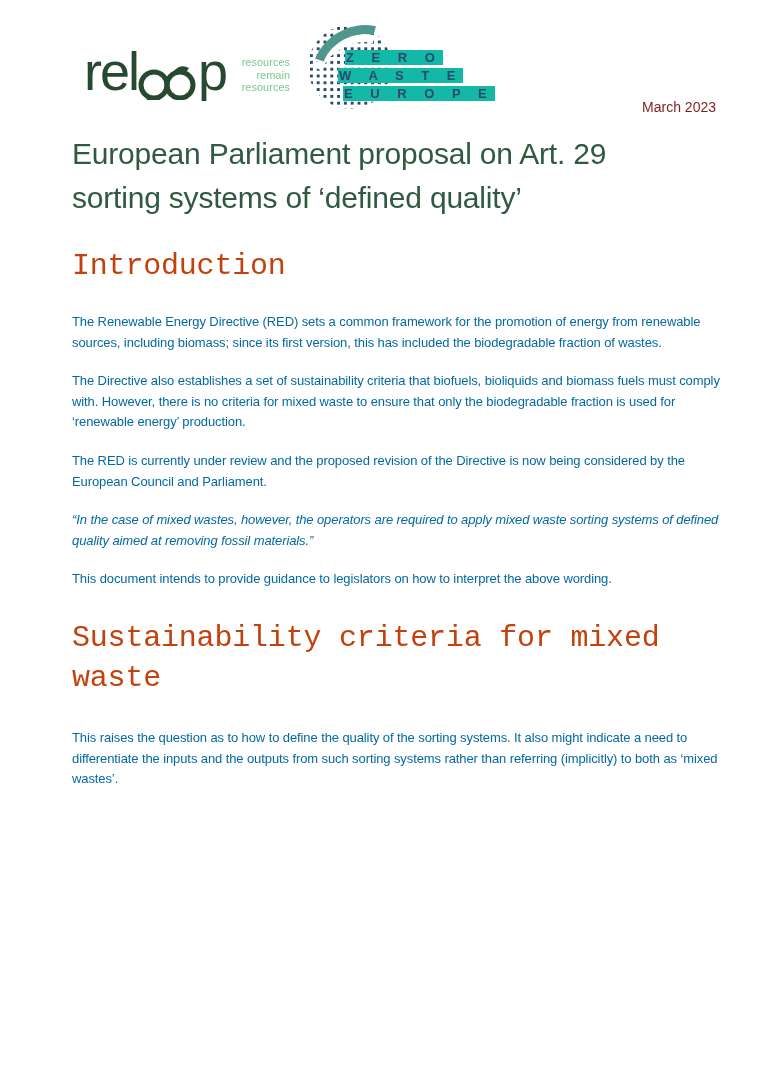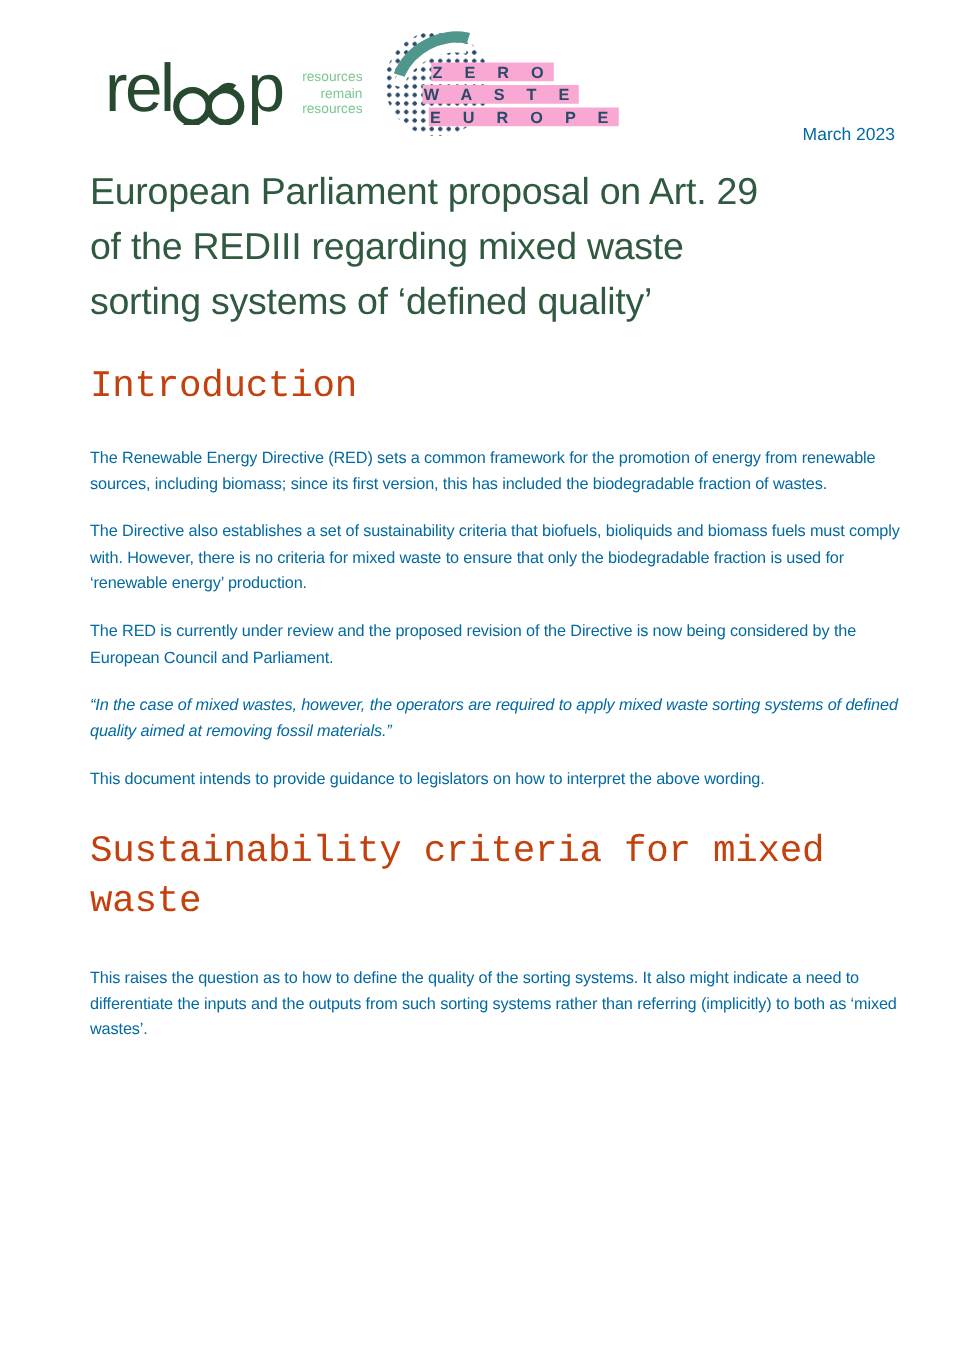--- a/index.html
+++ b/index.html
@@ -46,27 +46,27 @@
     position:absolute;left:3px;top:5px;width:76px;height:60px;
     border:9px solid transparent;border-top-color:#4f968c;
     border-radius:50%;transform:rotate(-28deg);
   }
   .zwe-text{
     position:absolute;left:30px;top:27px;
     color:#2b4a68;font-size:13px;font-weight:700;line-height:18px;
     white-space:nowrap;
   }
   .zwe-line{letter-spacing:7px;}
-  .zwe-line span{background:#f9a8d4;padding:0 1px;}
+  .zwe-line span{background:#14b8a6;padding:0 1px;}
   .zwe-line-1{margin-left:7px;}
   .zwe-line-3{margin-left:5px;}
 
   .doc-date{
     position:absolute;top:99px;right:52px;
-    color:#0369a1;font-size:14px;
+    color:#7f1d1d;font-size:14px;
   }
 
   
   .content{position:absolute;left:72px;top:132px;width:648px;}
   .doc-title{
     color:#2f5a40;font-size:30px;line-height:44px;font-weight:400;
     letter-spacing:-0.2px;
   }
   .section-heading{
     color:#c2410c;font-size:30px;line-height:40px;font-weight:400;
@@ -111,21 +111,20 @@
       <div class="zwe-line zwe-line-3"><span>E U R O P E</span></div>
     </div>
   </div>
 
   <div class="doc-date">March 2023</div>
 
   <div class="content">
 
     <div class="doc-title">
       <div>European Parliament proposal on Art. 29</div>
-      <div>of the REDIII regarding mixed waste</div>
       <div>sorting systems of ‘defined quality’</div>
     </div>
 
     <div class="section-heading">Introduction</div>
 
     <p>The Renewable Energy Directive (RED) sets a common framework for the promotion of energy from renewable sources, including biomass; since its first version, this has included the biodegradable fraction of wastes.</p>
     <p>The Directive also establishes a set of sustainability criteria that biofuels, bioliquids and biomass fuels must comply with. However, there is no criteria for mixed waste to ensure that only the biodegradable fraction is used for ‘renewable energy’ production.</p>
     <p>The RED is currently under review and the proposed revision of the Directive is now being considered by the European Council and Parliament.</p>
     <p class="quote">“In the case of mixed wastes, however, the operators are required to apply mixed waste sorting systems of defined quality aimed at removing fossil materials.”</p>
     <p>This document intends to provide guidance to legislators on how to interpret the above wording.</p>

